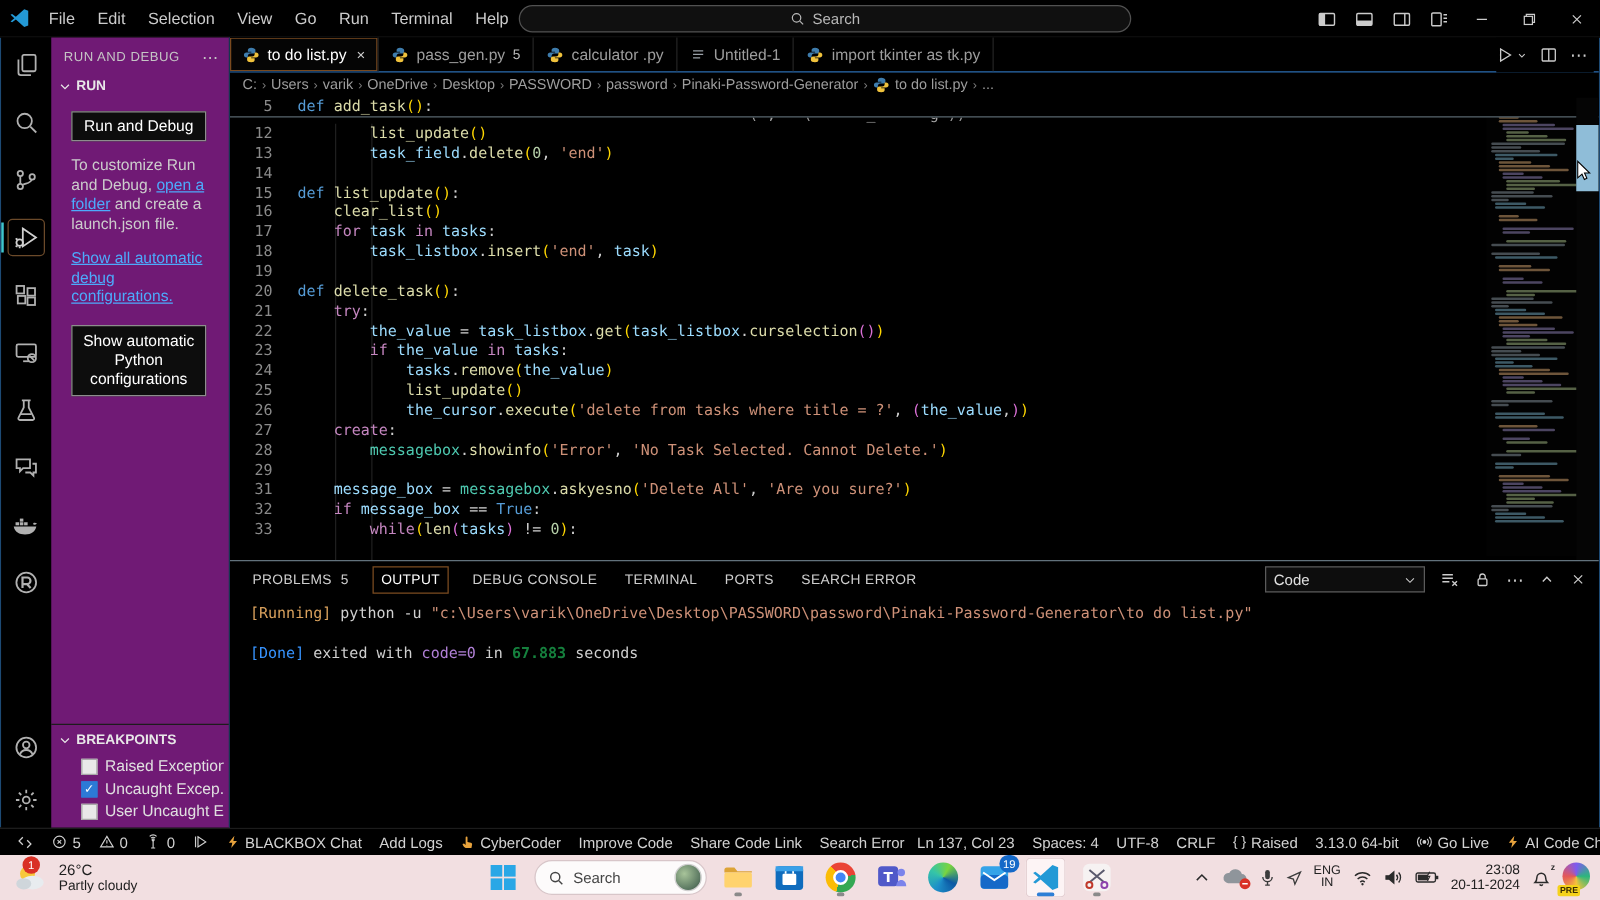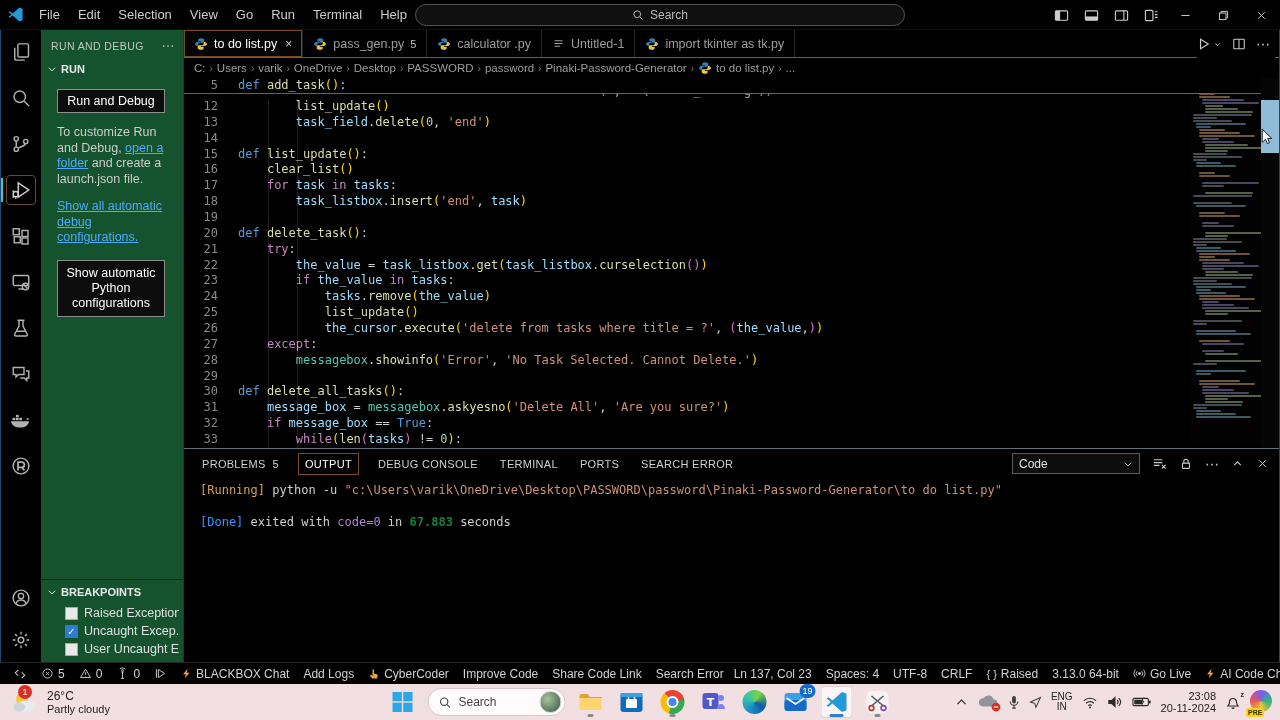--- a/index.html
+++ b/index.html
@@ -20,21 +20,21 @@
   
   .window-body { display:flex; height:632px; border-left:1px solid #1d4a74; border-right:1px solid #1d4a74; }
   .activitybar { width:40px; background:#000; display:flex; flex-direction:column; align-items:center; padding-top:8px; position:relative; }
   .ab-top { display:flex; flex-direction:column; gap:18px; align-items:center; }
   .ab-bottom { position:absolute; bottom:8px; display:flex; flex-direction:column; gap:14px; align-items:center; }
   .ab-item { width:28px; height:28px; display:flex; align-items:center; justify-content:center; position:relative; opacity:.85; }
   .ab-item.active { opacity:1; outline:1px solid #6b4a2a; border-radius:3px; }
   .ab-item.active::before { content:""; position:absolute; left:-6px; top:2px; width:2px; height:24px; background:#3fc6d0; }
 
   
-  .sidebar { width:143px; background:#14532d; color:#cccccc; position:relative; border-right:1px solid #16364f; }
+  .sidebar { width:143px; background:#701a75; color:#cccccc; position:relative; border-right:1px solid #16364f; }
   .sb-header { display:flex; align-items:center; justify-content:space-between; padding:8px 8px 4px 10px; font-size:10.5px; letter-spacing:.4px; color:#c5c5c5; }
   .sb-section { display:flex; align-items:center; gap:4px; font-size:11px; font-weight:bold; color:#e8e8e8; padding:6px 6px; }
   .sb-btn { display:block; margin:8px 12px 0 16px; width:108px; background:#0d0d0d; border:1px solid #8d8d8d; color:#fff; font-size:12.5px; padding:4px 4px; text-align:center; font-family:"Liberation Sans", sans-serif; }
   .sb-text { font-size:12.5px; line-height:15.5px; color:#cccccc; padding:12px 8px 0 16px; }
   .sb-link { color:#4daafc; text-decoration:underline; cursor:pointer; }
   .sb-link-block { display:block; font-size:12.5px; line-height:15.5px; padding:12px 8px 0 16px; }
   .sb-btn2 { margin-top:14px; padding:5px 6px; line-height:15px; }
   .breakpoints { position:absolute; bottom:0; left:0; right:0; padding-bottom:4px; border-top:1px solid #1c1c1c;margin-top:16px; }
   .bp-row { display:flex; align-items:center; gap:6px; font-size:12.5px; color:#e0e0e0; padding:2px 4px 2px 24px; }
   .bp-box { width:13px; height:13px; border:1px solid #a9a9a9; background:#e9e9e9; flex:0 0 auto; display:flex; align-items:center; justify-content:center; }
@@ -521,33 +521,29 @@
             <div class="code-row">
               <span class="ln">25</span>
               <span class="code-text"><span class="p">            </span><span class="f">list_update</span><span class="b1">()</span></span>
             </div>
             <div class="code-row">
               <span class="ln">26</span>
               <span class="code-text"><span class="p">            </span><span class="v">the_cursor</span><span class="p">.</span><span class="f">execute</span><span class="b1">(</span><span class="s">'delete from tasks where title = ?'</span><span class="p">, </span><span class="b2">(</span><span class="v">the_value</span><span class="p">,</span><span class="b2">)</span><span class="b1">)</span></span>
             </div>
             <div class="code-row">
               <span class="ln">27</span>
-              <span class="code-text"><span class="p">    </span><span class="c">except</span><span class="p">:</span></span>
+              <span class="code-text"><span class="p">    </span><span class="c">create</span><span class="p">:</span></span>
             </div>
             <div class="code-row">
               <span class="ln">28</span>
               <span class="code-text"><span class="p">        </span><span class="t">messagebox</span><span class="p">.</span><span class="f">showinfo</span><span class="b1">(</span><span class="s">'Error'</span><span class="p">, </span><span class="s">'No Task Selected. Cannot Delete.'</span><span class="b1">)</span></span>
             </div>
             <div class="code-row">
               <span class="ln">29</span>
               <span class="code-text"></span>
-            </div>
-            <div class="code-row">
-              <span class="ln">30</span>
-              <span class="code-text"><span class="k">def </span><span class="f">delete_all_tasks</span><span class="b1">()</span><span class="p">:</span></span>
             </div>
             <div class="code-row">
               <span class="ln">31</span>
               <span class="code-text"><span class="p">    </span><span class="v">message_box</span><span class="p"> = </span><span class="t">messagebox</span><span class="p">.</span><span class="f">askyesno</span><span class="b1">(</span><span class="s">'Delete All'</span><span class="p">, </span><span class="s">'Are you sure?'</span><span class="b1">)</span></span>
             </div>
             <div class="code-row">
               <span class="ln">32</span>
               <span class="code-text"><span class="p">    </span><span class="c">if </span><span class="v">message_box</span><span class="p"> == </span><span class="k">True</span><span class="p">:</span></span>
             </div>
             <div class="code-row">

